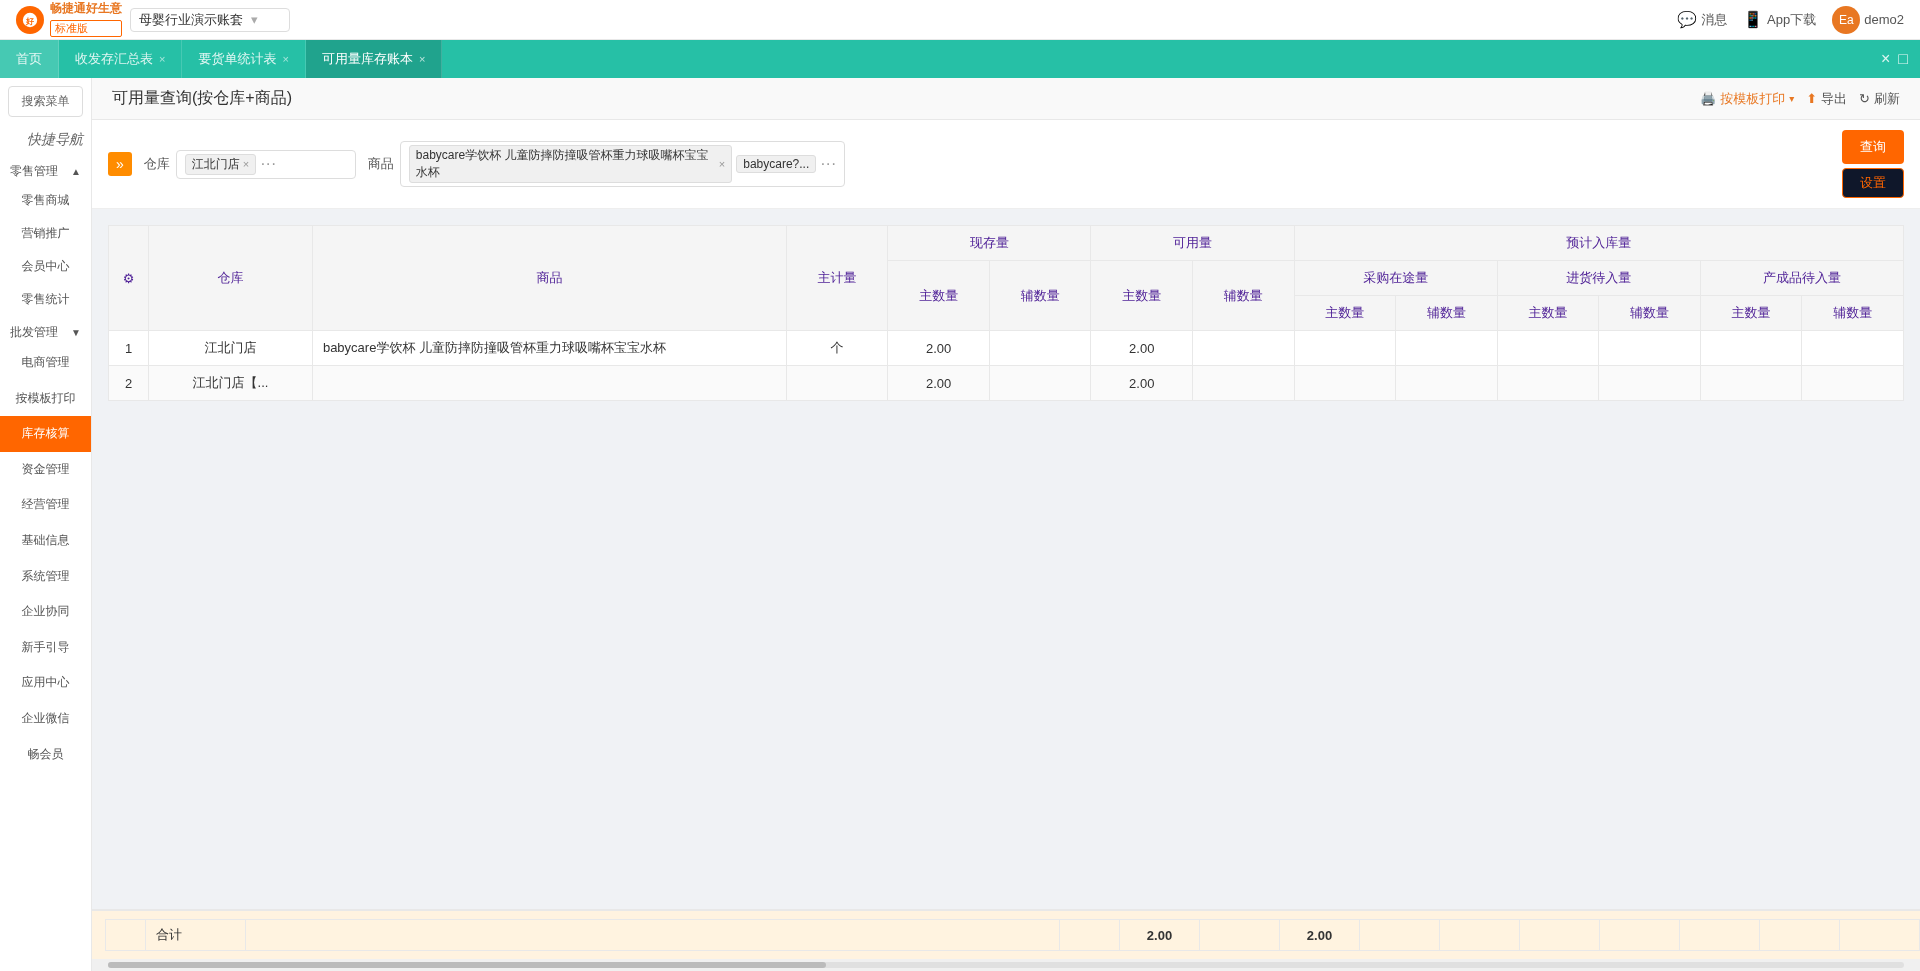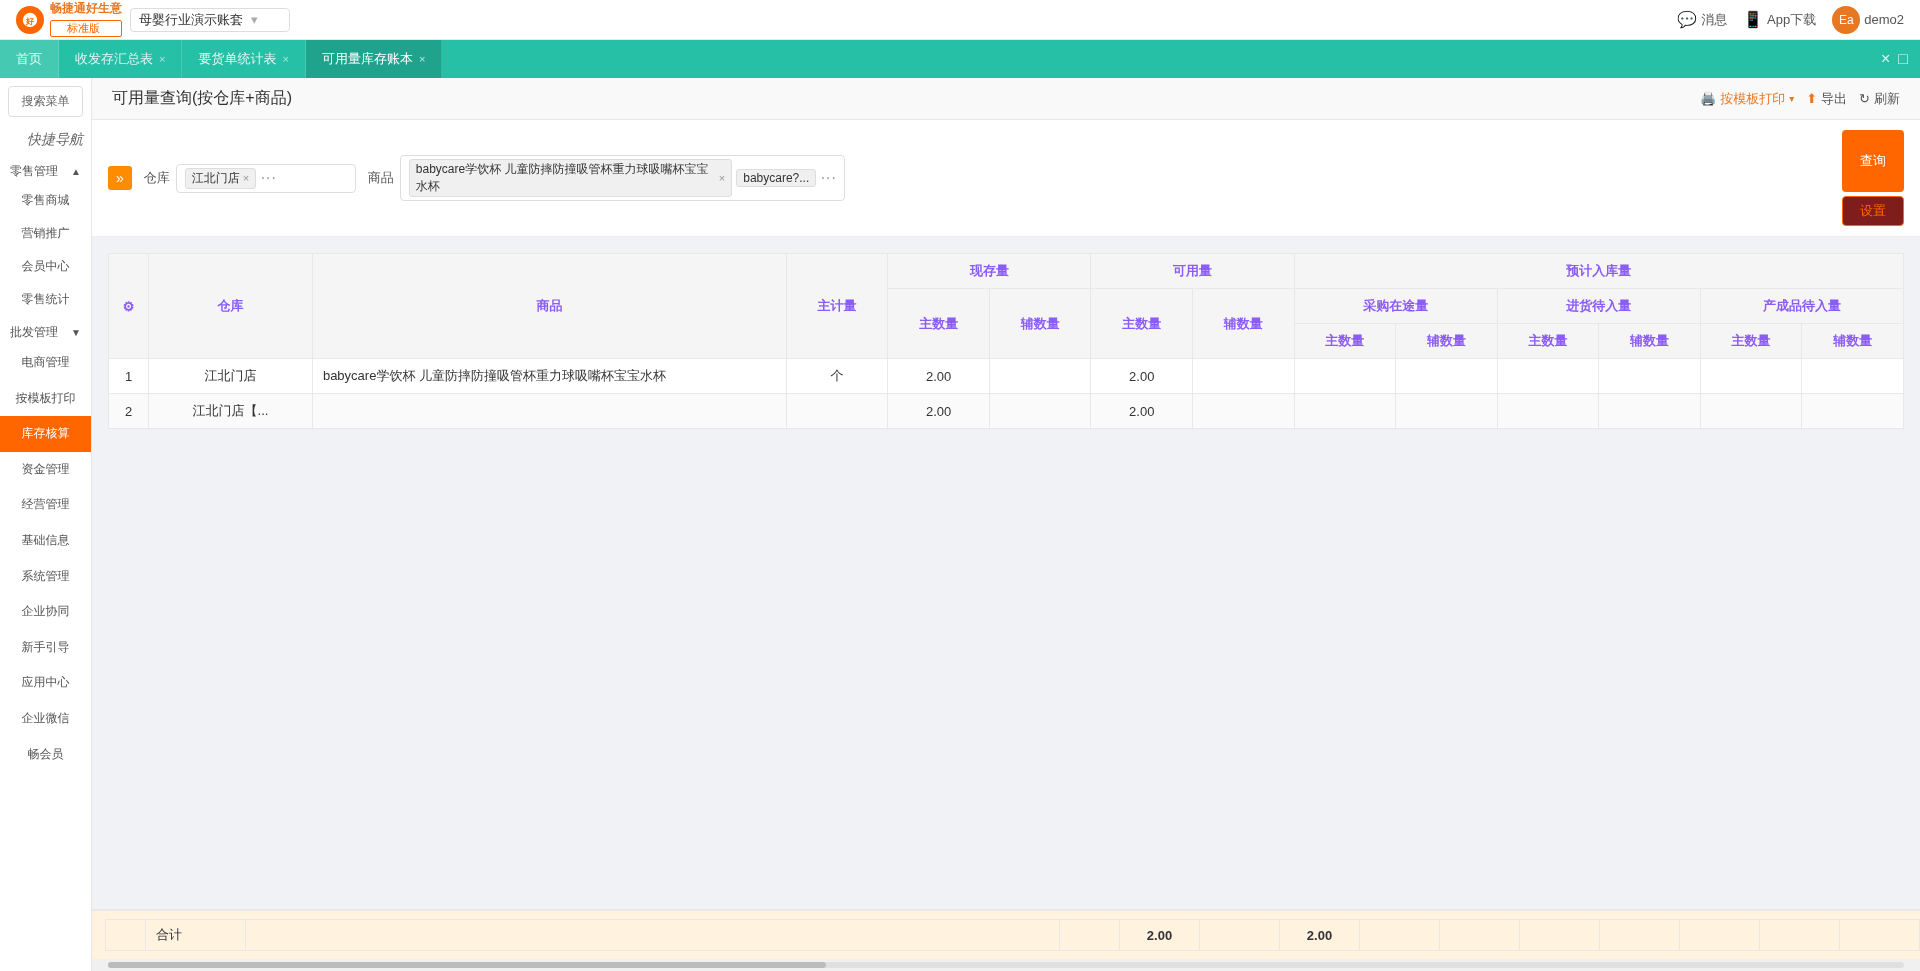--- a/index.html
+++ b/index.html
@@ -13,21 +13,21 @@
       align-items: center;
       justify-content: space-between;
       padding: 0 16px;
       border-bottom: 1px solid #e8e8e8;
       position: relative;
     }
     .top-bar-left { display: flex; align-items: center; gap: 8px; }
     .logo-area { display: flex; align-items: center; gap: 6px; }
     .logo-icon { width: 28px; height: 28px; background: #ff6600; border-radius: 50%; display: flex; align-items: center; justify-content: center; }
     .logo-icon svg { width: 18px; height: 18px; }
-    .edition-badge { font-size: 11px; color: #ff6600; border: 1px solid #ff6600; border-radius: 2px; padding: 0 16px; }
+    .edition-badge { font-size: 11px; color: #ff6600; border: 1px solid #ff6600; border-radius: 2px; padding: 0 4px; }
     .industry-selector { display: flex; align-items: center; gap: 8px; background: #fff; border: 1px solid #ddd; border-radius: 4px; padding: 2px 8px; cursor: pointer; min-width: 160px; }
     .industry-selector span { font-size: 13px; color: #333; }
     .top-bar-right { display: flex; align-items: center; gap: 16px; }
     .top-right-item { display: flex; align-items: center; gap: 4px; cursor: pointer; color: #555; font-size: 13px; }
     .avatar { width: 28px; height: 28px; border-radius: 50%; background: #e87722; display: flex; align-items: center; justify-content: center; color: #fff; font-size: 12px; overflow: hidden; }
 
     
     .nav-tabs {
       height: 38px;
       background: #26c0a6;
@@ -96,29 +96,29 @@
       border-bottom: 1px solid #eee;
     }
     .filter-expand-btn { background: #ff8c00; color: #fff; border: none; border-radius: 3px; padding: 4px 8px; cursor: pointer; font-size: 14px; }
     .filter-field { display: flex; align-items: center; gap: 6px; }
     .filter-label { font-size: 13px; color: #555; white-space: nowrap; }
     .filter-tag-area { display: flex; align-items: center; flex-wrap: wrap; gap: 4px; border: 1px solid #ddd; border-radius: 4px; padding: 3px 8px; min-width: 180px; }
     .filter-tag { background: #f0f0f0; border: 1px solid #ddd; border-radius: 3px; padding: 1px 6px; font-size: 12px; display: flex; align-items: center; gap: 3px; }
     .filter-tag .tag-close { cursor: pointer; color: #999; font-size: 11px; }
     .filter-ellipsis { color: #999; font-size: 16px; cursor: pointer; }
     .filter-spacer { flex: 1; }
-    .query-btn { background: #ff6600; color: #fff; border: none; border-radius: 4px; padding: 22px 18px; cursor: pointer; font-size: 13px; }
-    .settings-btn { background: #7f1d1d; color: #ff6600; border: 1px solid #ff6600; border-radius: 4px; padding: 5px 14px; cursor: pointer; font-size: 13px; }
+    .query-btn { background: #ff6600; color: #fff; border: none; border-radius: 4px; padding: 8px 18px; cursor: pointer; font-size: 13px; }
+    .settings-btn { background: #0f172a; color: #ff6600; border: 1px solid #ff6600; border-radius: 4px; padding: 5px 14px; cursor: pointer; font-size: 13px; }
     .filter-right { display: flex; flex-direction: column; gap: 4px; }
 
     
     .table-container { padding: 16px 16px 0; flex: 1; }
     .data-table { width: 100%; border-collapse: collapse; background: #fff; border: 1px solid #e8e8e8; }
     .data-table th, .data-table td { border: 1px solid #e8e8e8; padding: 8px 10px; font-size: 13px; text-align: center; white-space: nowrap; }
-    .data-table thead th { background: #f5f5f5; color: #8b5cf6; font-weight: 700; }
+    .data-table thead th { background: #f5f5f5; color: #4c1d95; font-weight: 400; }
     .data-table thead .group-header { background: #f5f5f5; }
     .data-table tbody tr:nth-child(odd) { background: #fff; }
     .data-table tbody tr:nth-child(even) { background: #fafafa; }
     .data-table td.product-name { text-align: left; max-width: 280px; overflow: hidden; text-overflow: ellipsis; }
 
     
     .table-footer { background: #fff3e0; border-top: 2px solid #e8e8e8; padding: 8px 16px; display: flex; align-items: center; }
 
     
     .scroll-bar-area { background: #f0f0f0; height: 12px; padding: 0 16px; display: flex; align-items: center; }

